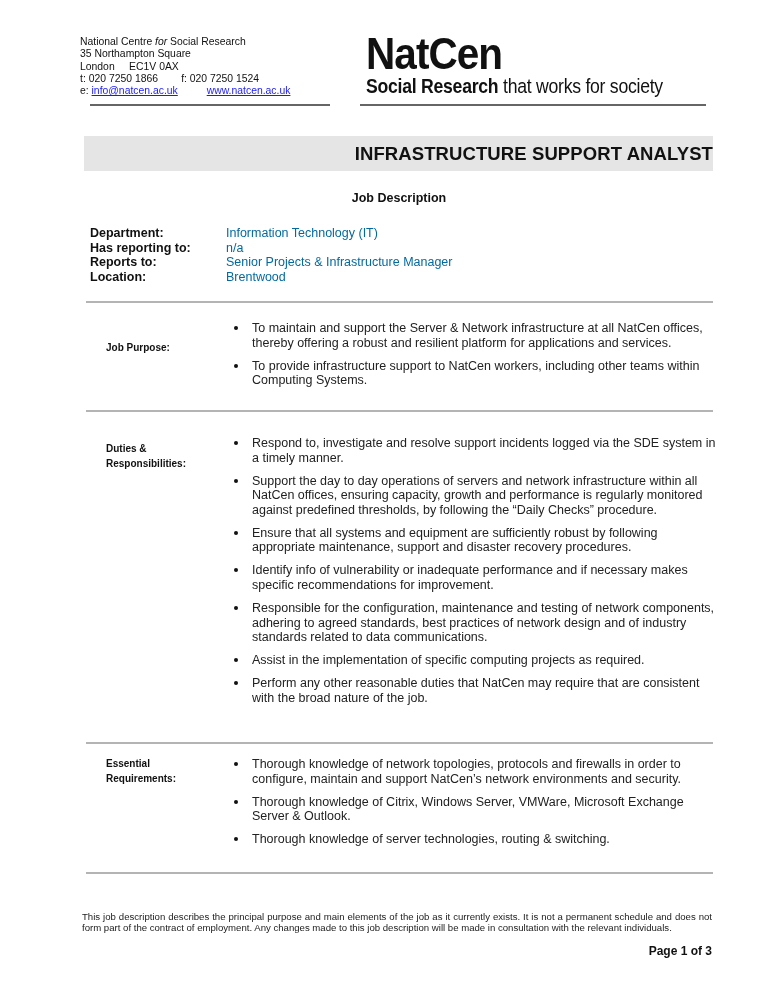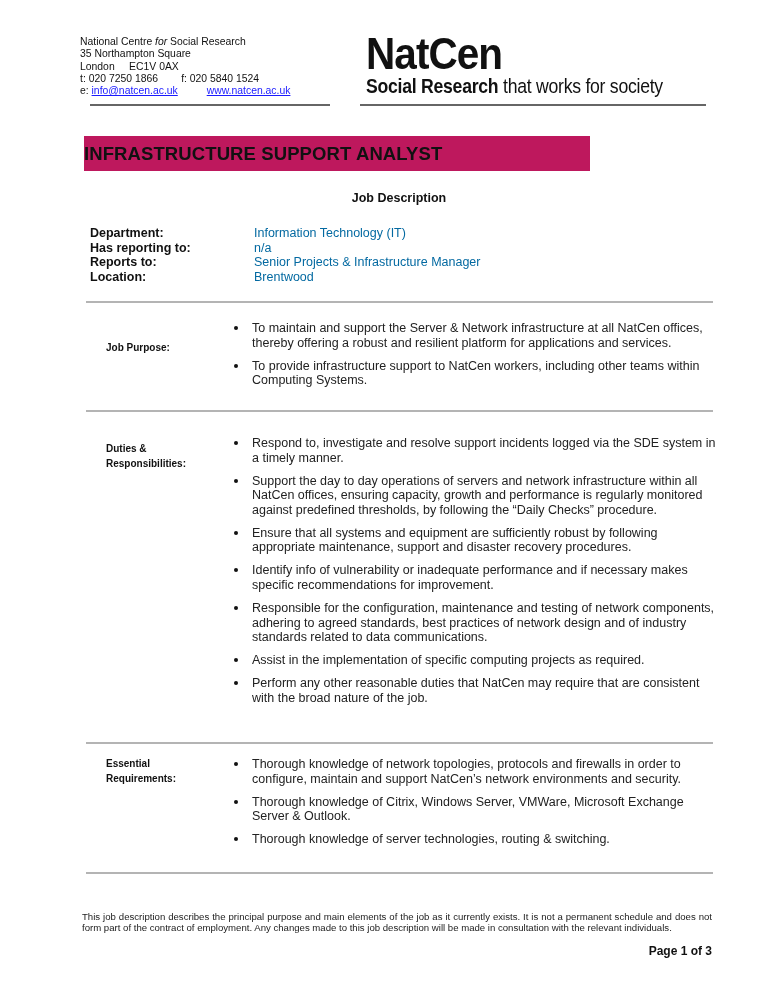--- a/index.html
+++ b/index.html
@@ -24,33 +24,33 @@
     .logo .tag {
       font-size: 20.5px; line-height: 22px; white-space: nowrap; color: #111;
       transform: scaleX(0.86); transform-origin: left top; display: inline-block;
       margin-top: 1px; letter-spacing: -0.3px;
     }
     .logo .tag b { font-weight: bold; }
     .header-rule-left { position: absolute; left: 90px; top: 104px; width: 240px; height: 2px; background: #666; }
     .header-rule-right { position: absolute; left: 360px; top: 104px; width: 346px; height: 2px; background: #666; }
 
     .title-band {
-      position: absolute; left: 84px; top: 136px; width: 506px; height: 35px;
-      background: #be185d; display: flex; align-items: center; justify-content: flex-start;
+      position: absolute; left: 84px; top: 136px; width: 629px; height: 35px;
+      background: #e5e5e5; display: flex; align-items: center; justify-content: flex-end;
     }
     .title-band span { font-weight: bold; font-size: 18.5px; color: #111; letter-spacing: 0.1px; }
 
     .subtitle {
       position: absolute; left: 0; top: 191px; width: 798px; text-align: center;
       font-weight: bold; font-size: 12.5px;
     }
 
     .meta { position: absolute; left: 90px; top: 226px; font-size: 12.5px; line-height: 14.6px; }
     .meta .r { display: flex; }
-    .meta .k { width: 164px; font-weight: bold; }
+    .meta .k { width: 136px; font-weight: bold; }
     .meta .v { color: #0369a1; }
 
     .divider { position: absolute; left: 86px; width: 627px; height: 2px; background: #b4b4b4; }
 
     .section { position: absolute; left: 90px; width: 630px; }
     .section .label {
       position: absolute; left: 16px; font-weight: bold; font-size: 10px; line-height: 14.6px;
     }
     .section ul { list-style: none; margin: 0; padding: 0; position: absolute; left: 140px; width: 490px; }
     .section li {
@@ -70,21 +70,21 @@
       position: absolute; right: 56px; top: 944px; font-weight: bold; font-size: 12px;
     }
   </style>
 </head>
 <body>
 
 <div class="addr">
   <div class="row"><span>National Centre </span><i>for</i><span> Social Research</span></div>
   <div class="row">35 Northampton Square</div>
   <div class="row">London     EC1V 0AX</div>
-  <div class="row"><span>t: 020 7250 1866</span>        <span>f: 020 5840 1524</span></div>
+  <div class="row"><span>t: 020 7250 1866</span>        <span>f: 020 7250 1524</span></div>
   <div class="row"><span>e: </span><a>info@natcen.ac.uk</a>          <a>www.natcen.ac.uk</a></div>
 </div>
 
 <div class="logo">
   <div><span class="big">NatCen</span></div>
   <div><span class="tag"><b>Social Research</b><span> that works for society</span></span></div>
 </div>
 
 <div class="header-rule-left"></div>
 <div class="header-rule-right"></div>

